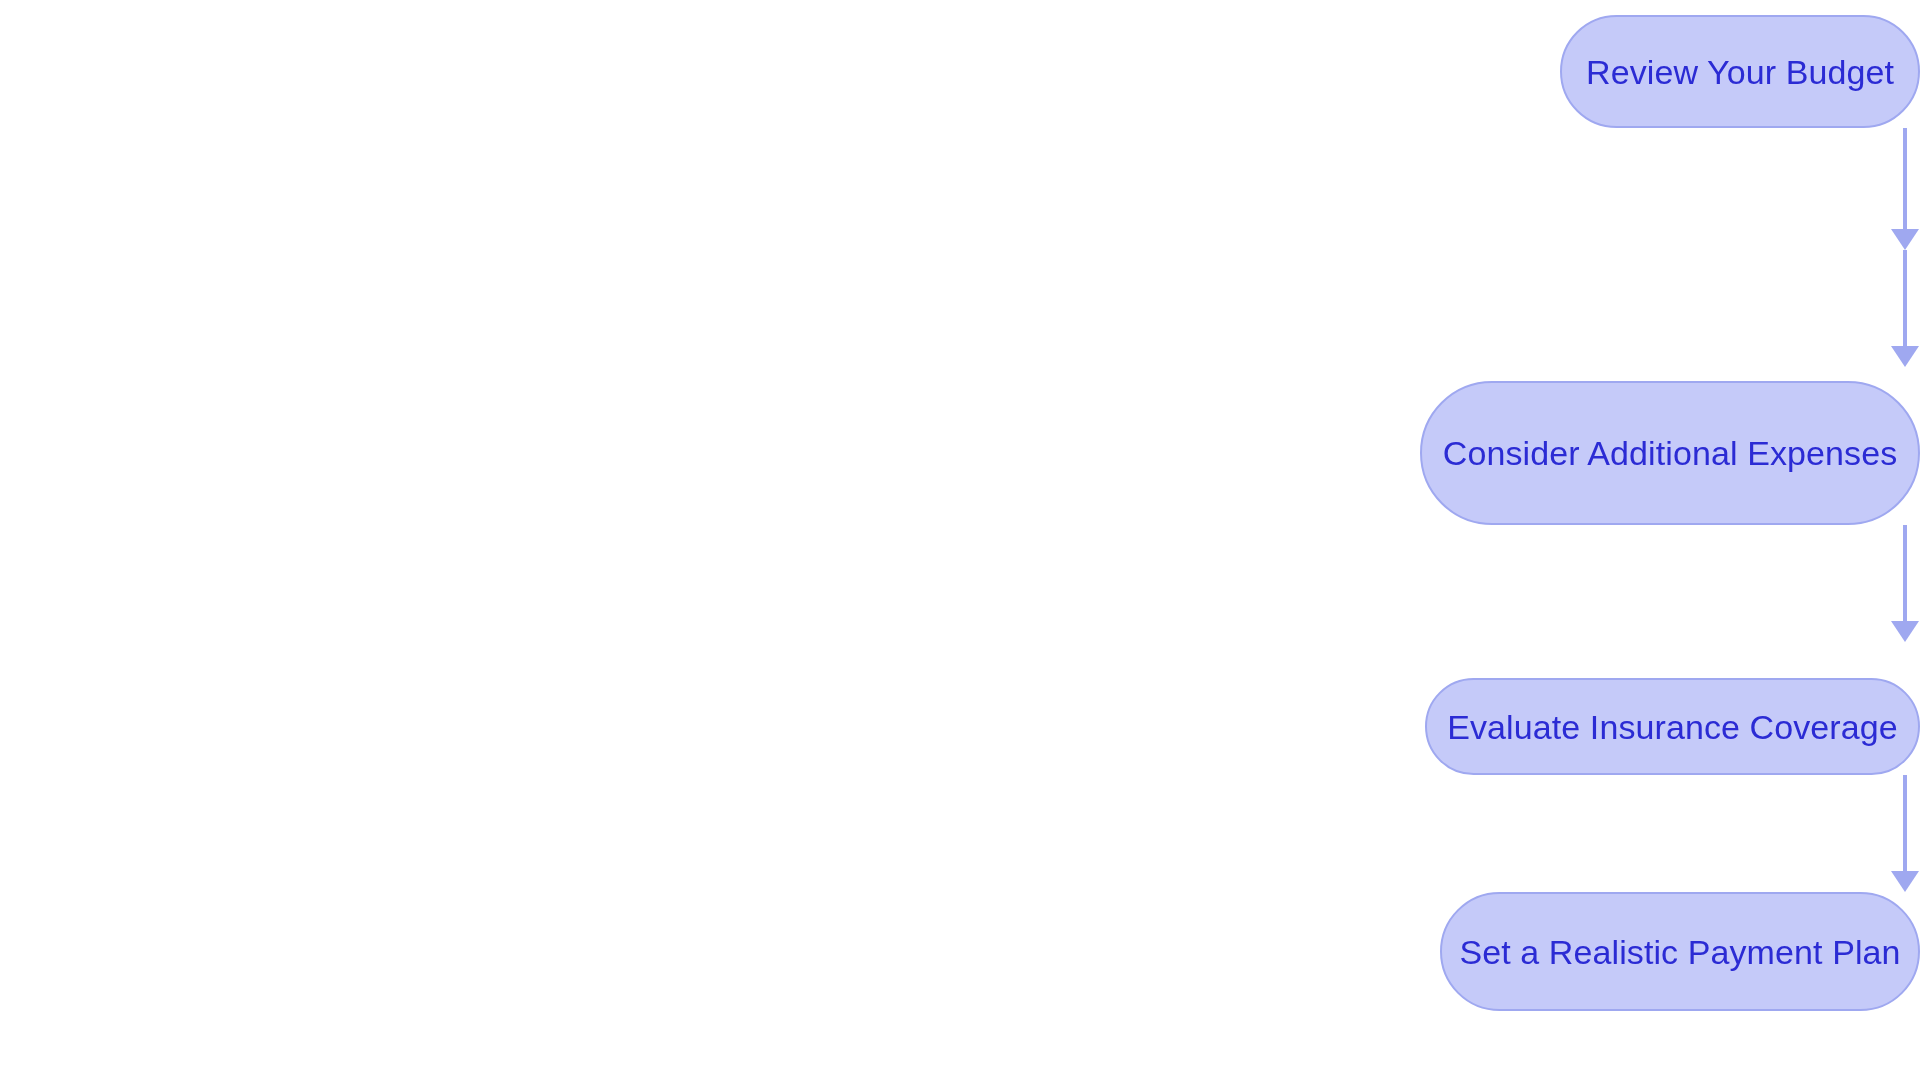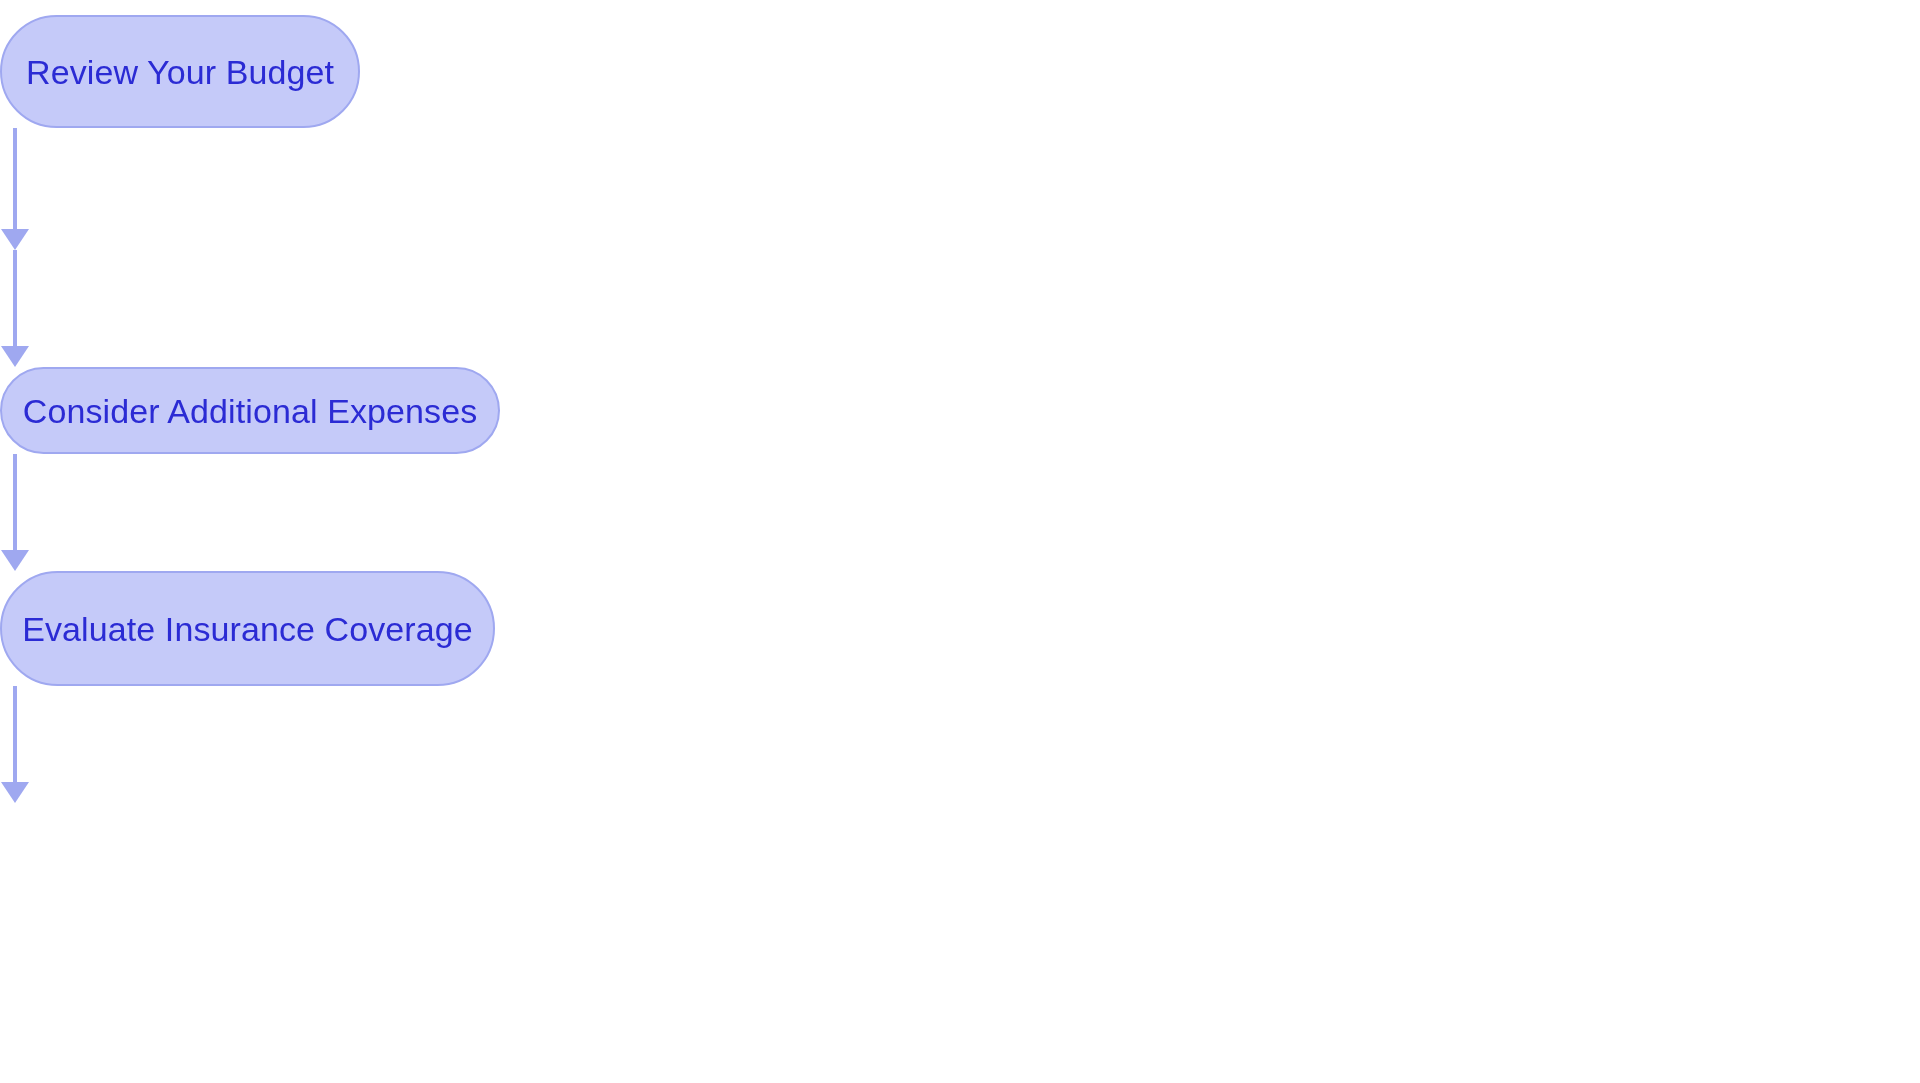--- a/index.html
+++ b/index.html
@@ -23,21 +23,21 @@
   }
 
   .flow-column {
     position: absolute;
     left: 0;
     top: 0;
     width: 1920px;
     height: 1083px;
     display: flex;
     flex-direction: column;
-    align-items: flex-start;
+    align-items: flex-end;
   }
 
   
   .node {
     box-sizing: border-box;
     display: flex;
     align-items: center;
     justify-content: center;
     background: #c5caf9;
     border: 2px solid #9fa8f0;
@@ -50,22 +50,22 @@
     line-height: 1;
     font-weight: 400;
     letter-spacing: 0.1px;
     color: #2b2bd4;
     white-space: nowrap;
     text-align: center;
   }
 
   .node-1 { width: 360px; height: 113px; margin-top: 15px; }
   .node-2 { width: 445px; height: 115px; }
-  .node-3 { width: 500px; height: 87px; }
-  .node-4 { width: 495px; height: 115px; }
+  .node-3 { width: 500px; height: 144px; margin-top: 14px; }
+  .node-4 { width: 495px; height: 97px; margin-top: 36px; }
   .node-5 { width: 480px; height: 119px; }
 
   
   .connector {
     position: relative;
     width: 30px;
     flex: 0 0 auto;
     display: flex;
     justify-content: center;
   }
@@ -127,15 +127,18 @@
 
     <div class="node node-4">
       <span class="node-label">Evaluate Insurance Coverage</span>
     </div>
 
     <div class="connector connector-4">
       <span class="connector-line"></span>
       <span class="connector-arrowhead"></span>
     </div>
 
+    <div class="node node-5">
+      <span class="node-label">Set a Realistic Payment Plan</span>
+    </div>
 
   </div>
 </div>
 
 </body></html>

